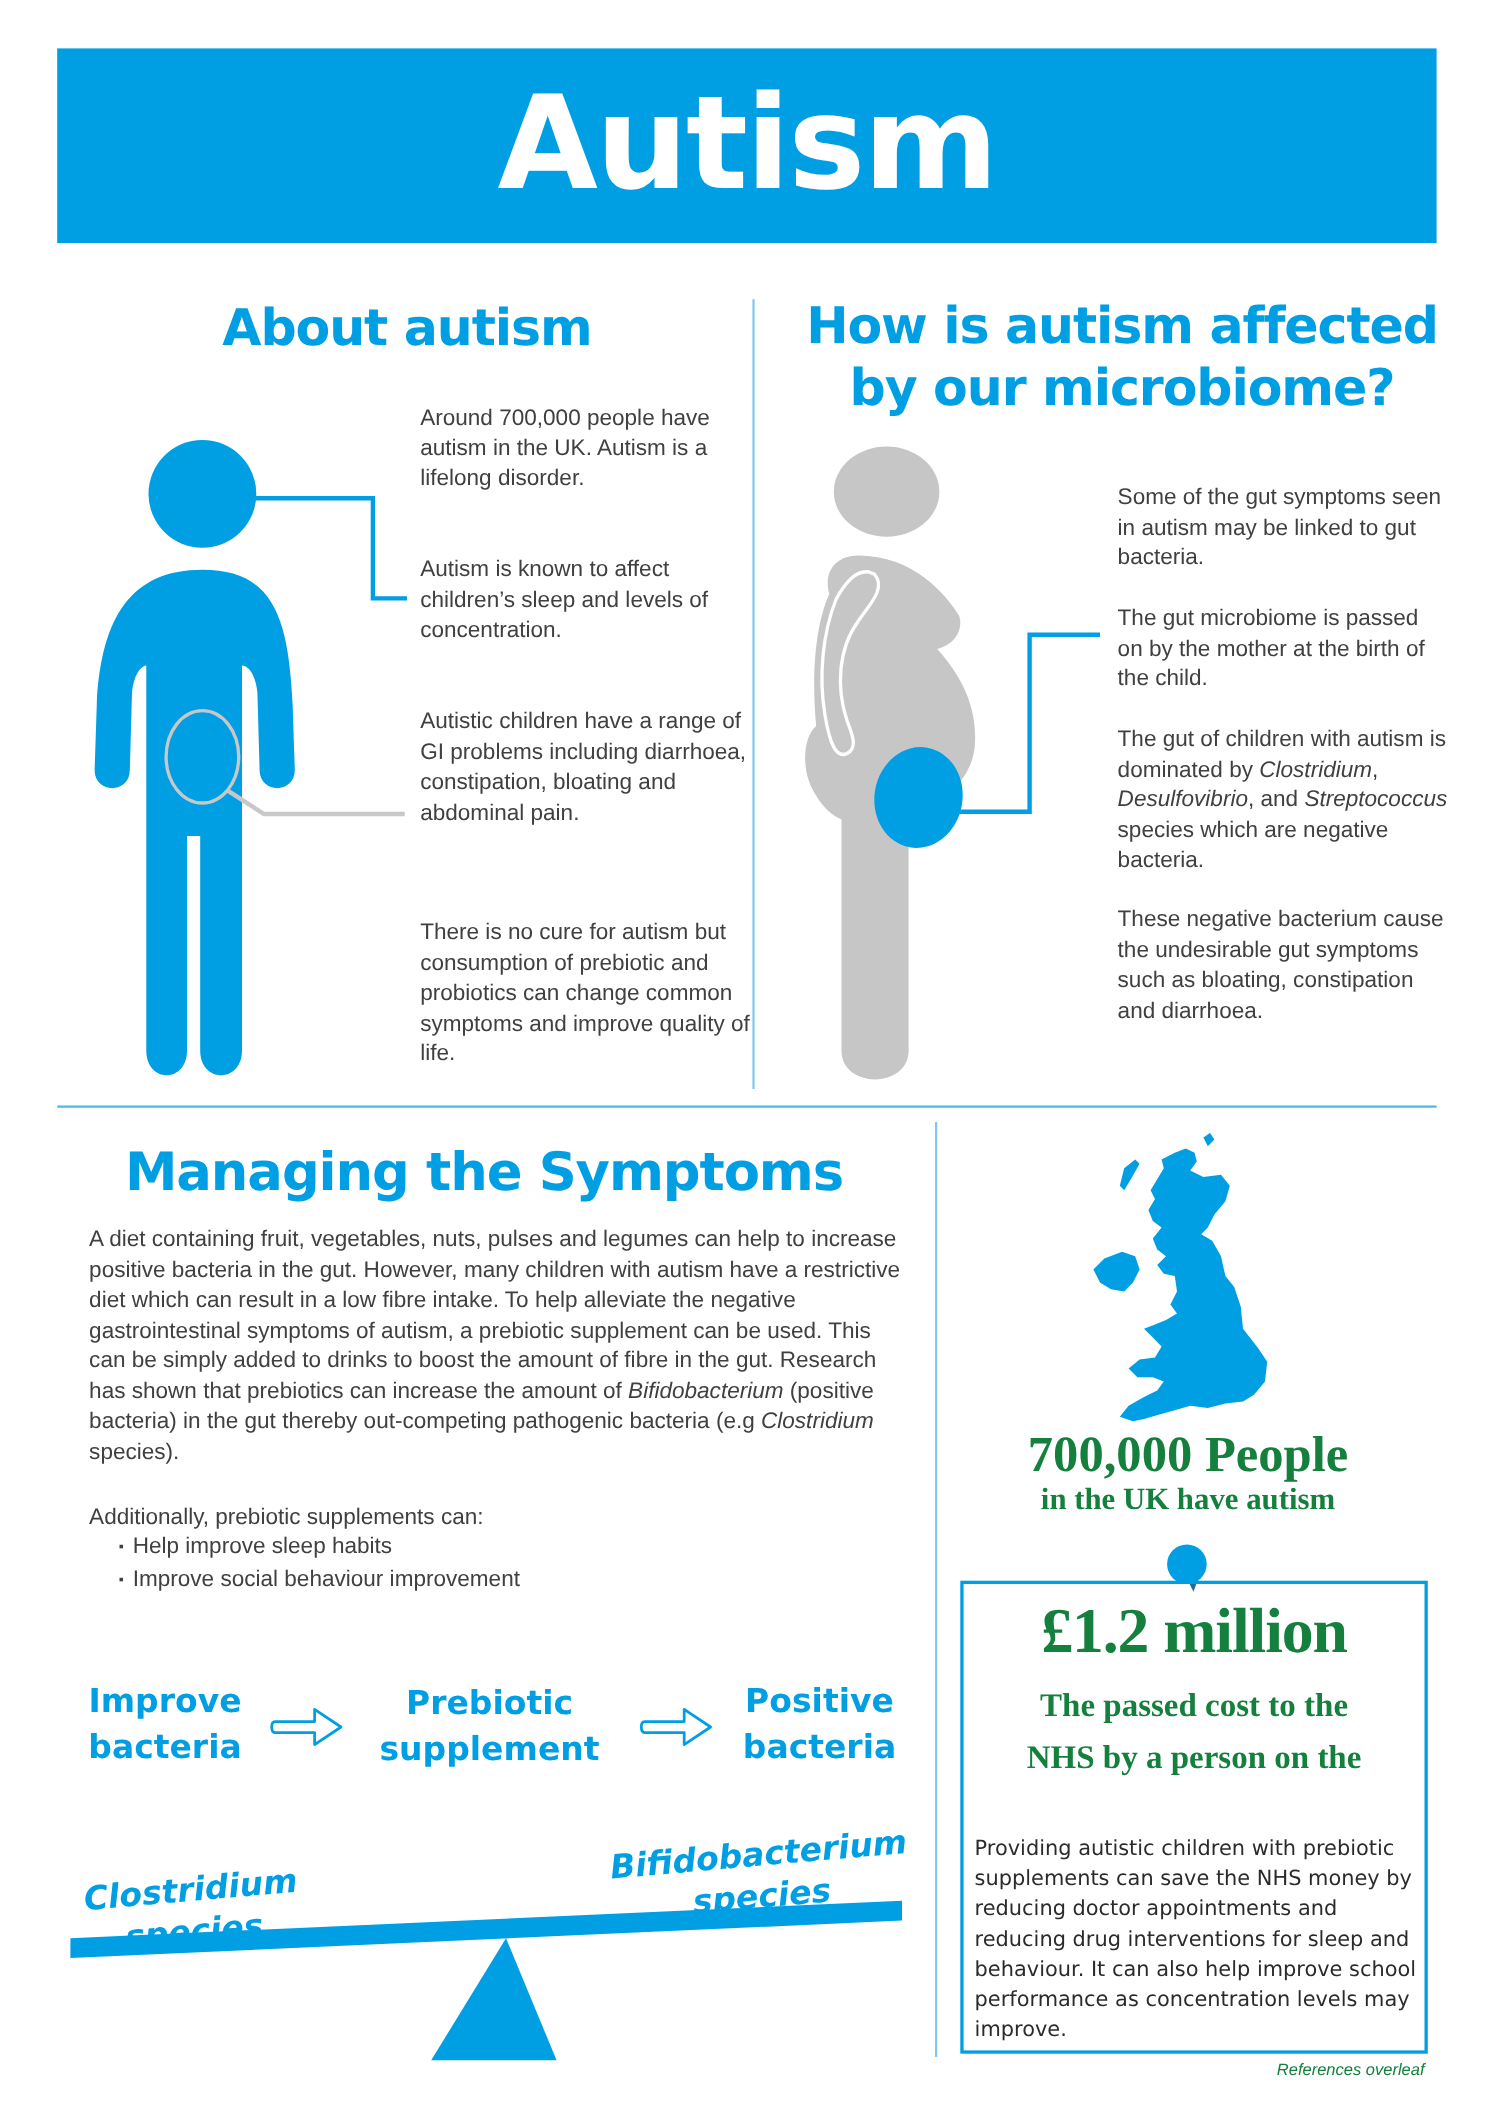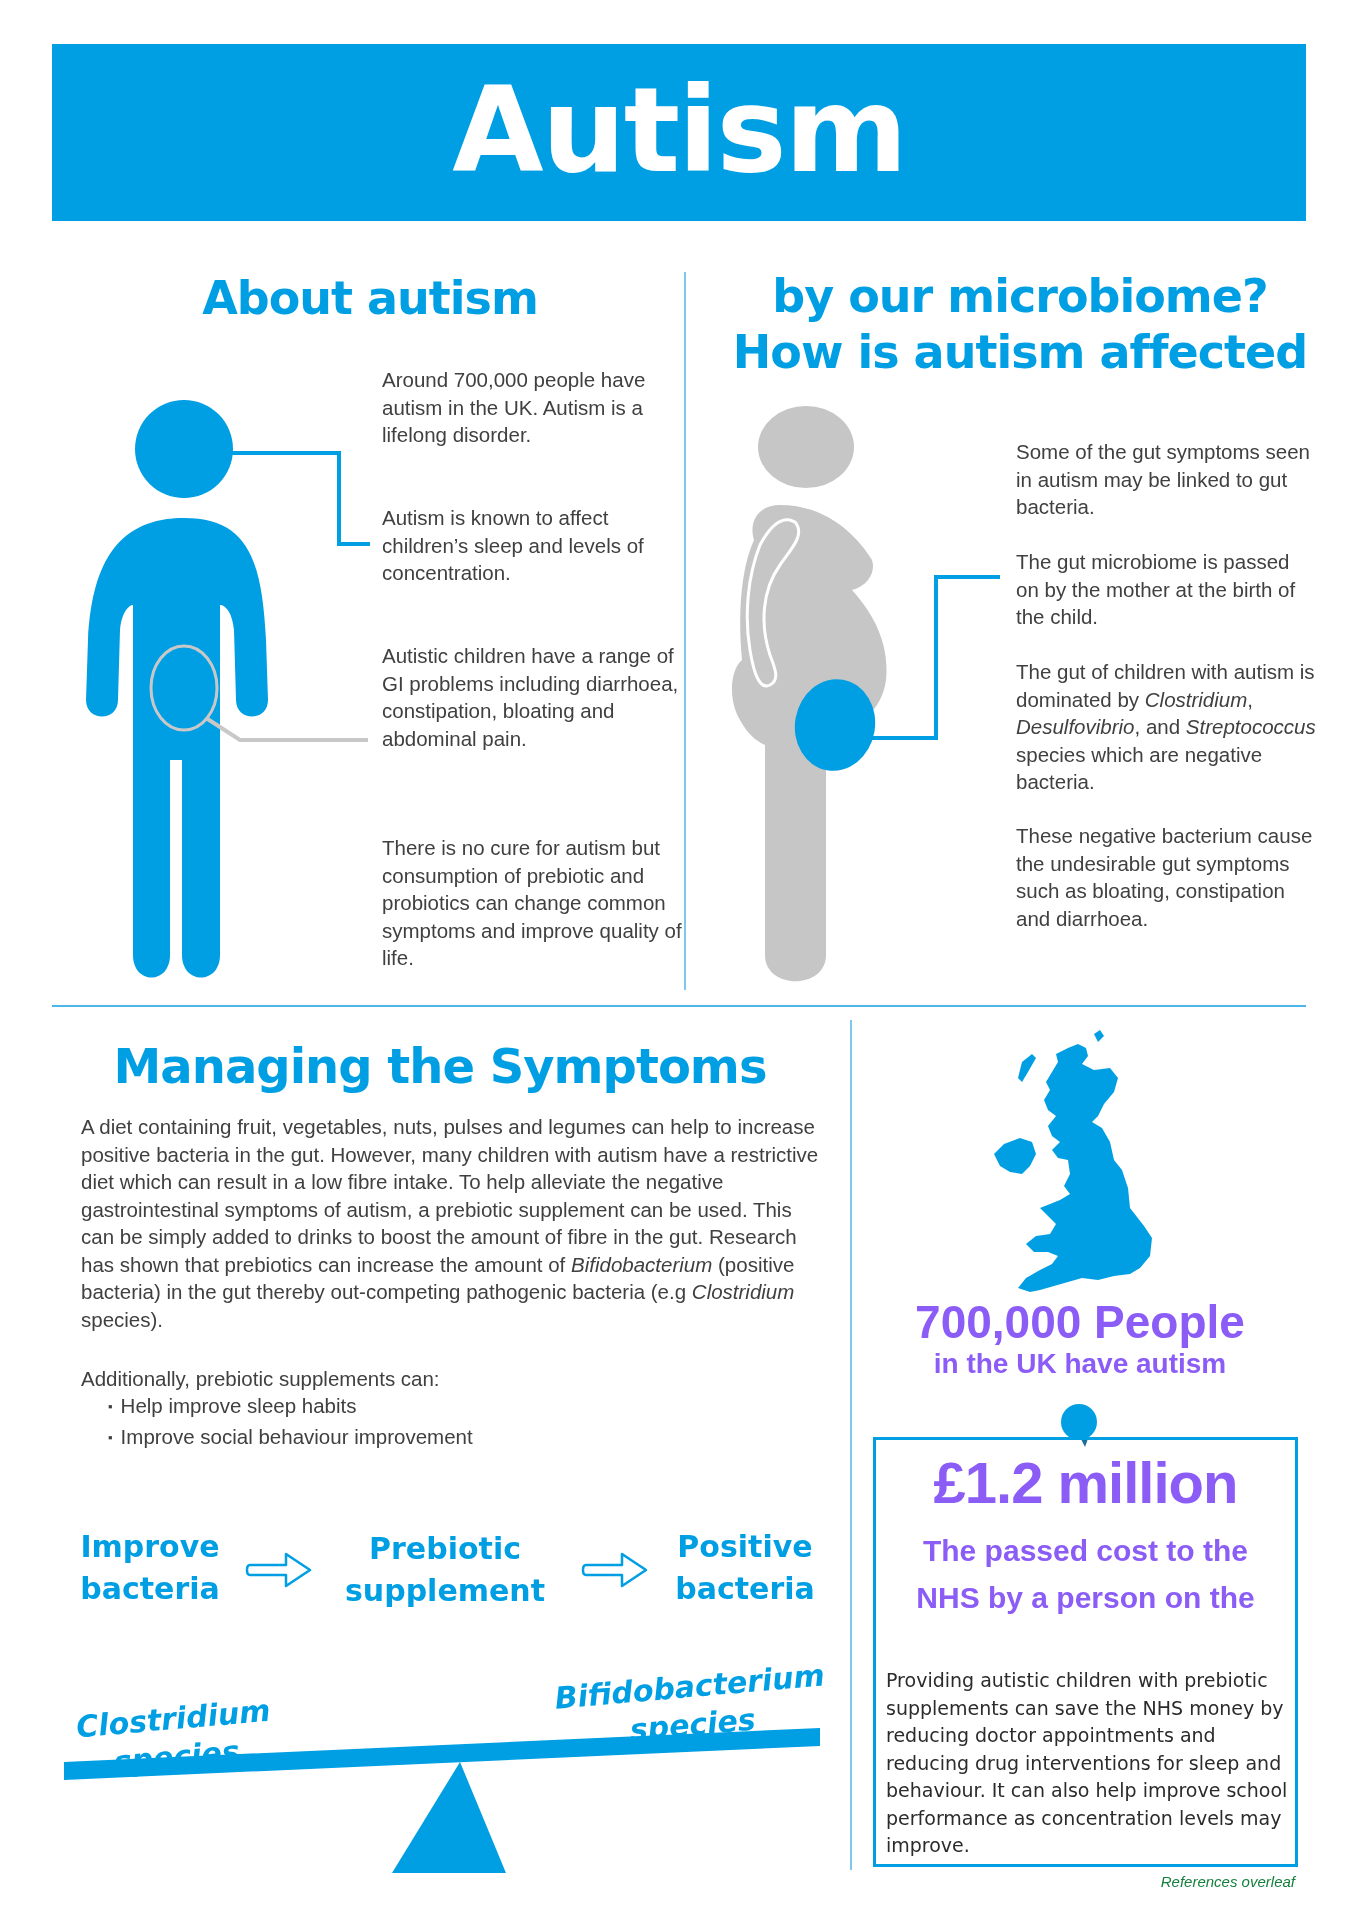--- a/index.html
+++ b/index.html
@@ -1,20 +1,20 @@
 <!DOCTYPE html>
 <html><head>
 <meta charset="utf-8">
 <style>
   * { box-sizing: border-box; margin: 0; padding: 0; }
   html, body { width: 1358px; height: 1920px; background: #ffffff; overflow: hidden; }
   body { position: relative; font-family: "Liberation Sans", sans-serif; color: #222222; }
   .abs { position: absolute; }
   .heading { font-family: "DejaVu Sans", sans-serif; font-weight: bold; color: #009fe3; letter-spacing: -1px; }
-  .rounded { font-family: Liberation Sans, sans-serif; font-weight: bold; color: #8b5cf6; }
+  .rounded { font-family: Liberation Serif, serif; font-weight: bold; color: #15803d; }
   .body-text { font-family: "Liberation Sans", sans-serif; font-size: 20.5px; line-height: 27.5px; color: #404040; }
   .body-text em { font-style: italic; }
 
   #banner { left: 52px; top: 44px; width: 1254px; height: 177px; background: #009fe3; display: flex; align-items: center; justify-content: center; }
   #banner-title { color: #ffffff; font-family: "DejaVu Sans", sans-serif; font-weight: bold; font-size: 118px; letter-spacing: -2px; line-height: 1; margin-top: -6px; }
 
   .vline { position: absolute; background: #7cc8ef; width: 2px; }
   .hline { position: absolute; background: #4bb6ea; height: 2px; }
 
   #about-title { left: 160px; top: 270px; width: 420px; text-align: center; font-size: 46px; line-height: 56px; }
@@ -86,22 +86,22 @@
   <ellipse cx="184" cy="688" rx="33" ry="42" fill="none" stroke="#c8c8c8" stroke-width="3"></ellipse>
   <polyline points="206,718 240,740 368,740" fill="none" stroke="#c8c8c8" stroke-width="4"></polyline>
 </svg>
 
 <div id="about-p1" class="abs body-text">Around 700,000 people have autism in the UK. Autism is a lifelong disorder.</div>
 <div id="about-p2" class="abs body-text">Autism is known to affect children’s sleep and levels of concentration.</div>
 <div id="about-p3" class="abs body-text">Autistic children have a range of GI problems including diarrhoea, constipation, bloating and abdominal pain.</div>
 <div id="about-p4" class="abs body-text">There is no cure for autism but consumption of prebiotic and probiotics can change common symptoms and improve quality of life.</div>
 
 <h2 id="micro-title" class="abs heading">
+  <span style="display:block;">How is autism affected</span>
   <span style="display:block;">by our microbiome?</span>
-  <span style="display:block;">How is autism affected</span>
 </h2>
 
 <svg class="abs" style="left:720px; top:400px;" width="300" height="600" viewBox="720 400 300 600">
 
   <ellipse cx="806" cy="447" rx="48" ry="41" fill="#c6c6c6"></ellipse>
 
   <path d="M780 505 C 760 505, 748 520, 754 540 C 740 570, 738 620, 742 660 C 730 670, 728 700, 740 720 C 748 735, 758 742, 765 745 L 765 955 C 765 990, 826 990, 826 955 L 826 735 C 860 728, 882 710, 886 680 C 890 640, 870 610, 852 590 C 868 586, 876 572, 872 560 C 860 540, 830 505, 780 505 Z" fill="#c6c6c6"></path>
 
   <path d="M790 520 C 778 518, 768 530, 760 545 C 748 575, 744 615, 750 650 C 754 675, 760 690, 770 685 C 780 680, 775 668, 770 655 C 760 625, 762 590, 780 565 C 790 550, 806 535, 795 522 Z" fill="none" stroke="#ffffff" stroke-width="3"></path>
 

